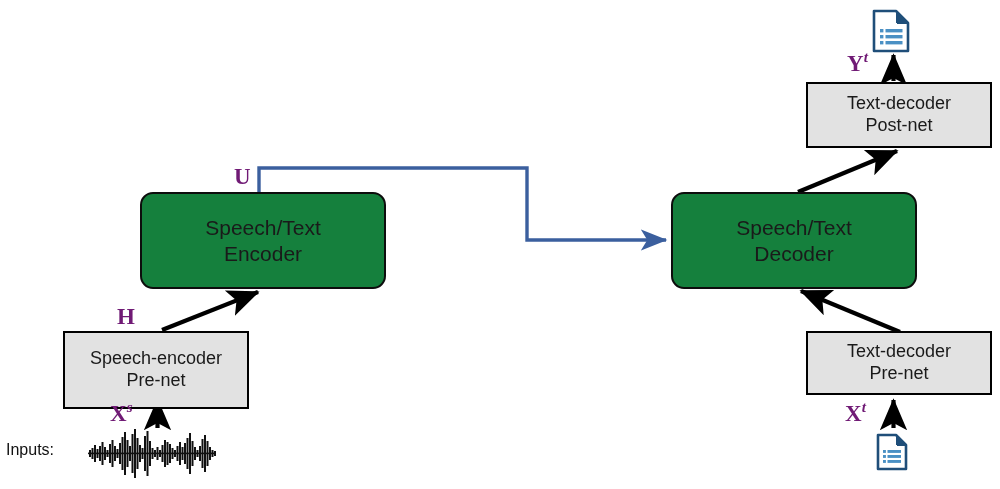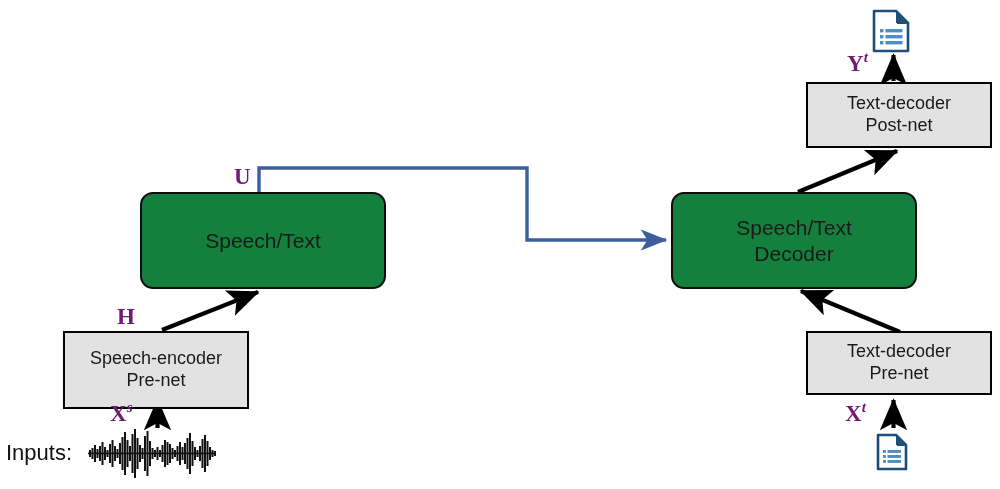--- a/index.html
+++ b/index.html
@@ -50,21 +50,21 @@
   }
   .mathlabel sup {
     font-size: 0.66em;
     font-style: italic;
     font-weight: bold;
     vertical-align: super;
     line-height: 0;
   }
   .plain-label {
     position: absolute;
-    font-size: 22px;
+    font-size: 16px;
     color: #111111;
     white-space: nowrap;
     line-height: 1;
   }
   svg.overlay {
     position: absolute;
     left: 0;
     top: 0;
     width: 1000px;
     height: 489px;
@@ -194,20 +194,21 @@
     </g>
   </svg>
 
   <div class="box box-gray" style="left:63px; top:331px; width:186px; height:78px;">
     <span class="box-line">Speech-encoder</span>
     <span class="box-line">Pre-net</span>
   </div>
 
   <div class="box box-blue" style="left:140px; top:192px; width:246px; height:97px;">
     <span class="box-line">Speech/Text</span>
+    <span class="box-line">Encoder</span>
   </div>
 
   <div class="box box-blue" style="left:671px; top:192px; width:246px; height:97px;">
     <span class="box-line">Speech/Text</span>
     <span class="box-line">Decoder</span>
   </div>
 
   <div class="box box-gray" style="left:806px; top:331px; width:186px; height:64px;">
     <span class="box-line">Text-decoder</span>
     <span class="box-line">Pre-net</span>

